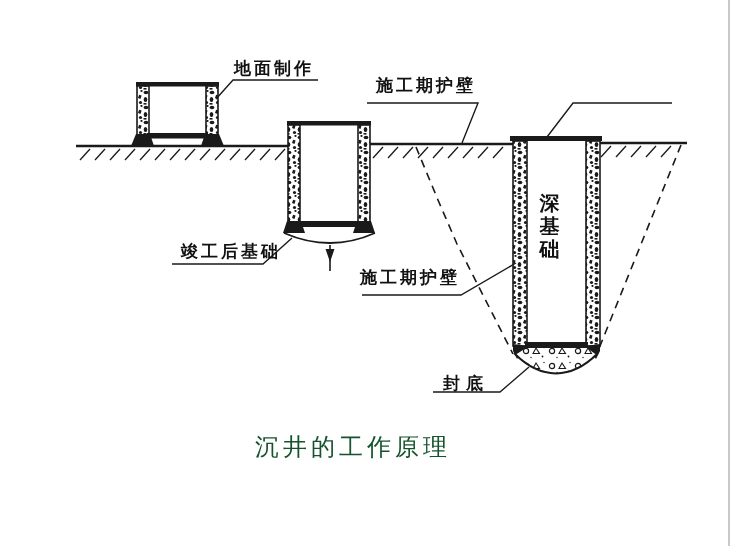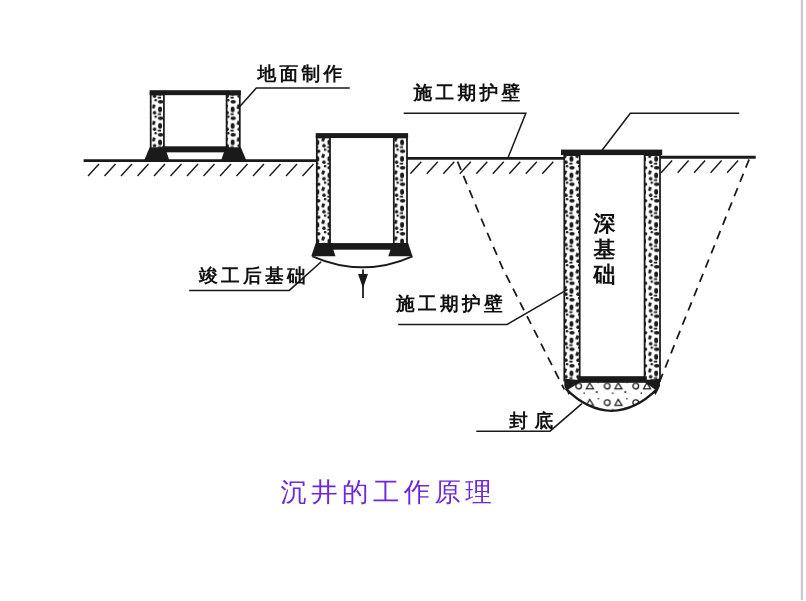--- a/index.html
+++ b/index.html
@@ -16,21 +16,21 @@
     position:absolute;color:#111111;font-weight:bold;font-size:17px;
     letter-spacing:3px;white-space:nowrap;line-height:1.1;
   }
   .lbl-seal{letter-spacing:6px;}
   .lbl-vertical{
     position:absolute;color:#111111;font-weight:bold;font-size:20px;
     writing-mode:vertical-rl;text-orientation:upright;letter-spacing:23px;
     line-height:1;white-space:nowrap;
   }
   .caption{
-    position:absolute;color:#6d28d9;font-weight:normal;font-size:24px;
+    position:absolute;color:#14532d;font-weight:normal;font-size:24px;
     letter-spacing:4px;font-family:"Liberation Serif","DejaVu Serif",serif;
     white-space:nowrap;
   }
   .ink{stroke:#1a1a1a;}
   .hatch line{stroke:#1a1a1a;stroke-width:1.3;}
 </style>
 </head>
 <body>
 
 <div id="stage">
@@ -141,19 +141,19 @@
       <polyline points="172,264 263,264 292,238"></polyline>
       <polyline points="362,295 461,295 516,263"></polyline>
       <polyline points="433,392 500,392 529,367"></polyline>
     </g>
   </svg>
 
   <div class="lbl" style="left:234px;top:59px;">地面制作</div>
   <div class="lbl" style="left:376px;top:76px;">施工期护壁</div>
   <div class="lbl" style="left:181px;top:242px;">竣工后基础</div>
   <div class="lbl" style="left:360px;top:268px;">施工期护壁</div>
-  <div class="lbl lbl-seal" style="left:463px;top:374px;">封底</div>
+  <div class="lbl lbl-seal" style="left:443px;top:374px;">封底</div>
   <div class="lbl-vertical" style="left:540px;top:177px;">深基础</div>
 
   <div class="caption" style="left:255px;top:431px;">沉井的工作原理</div>
 
   <div id="page-border-right"></div>
 </div>
 
 </body></html>

